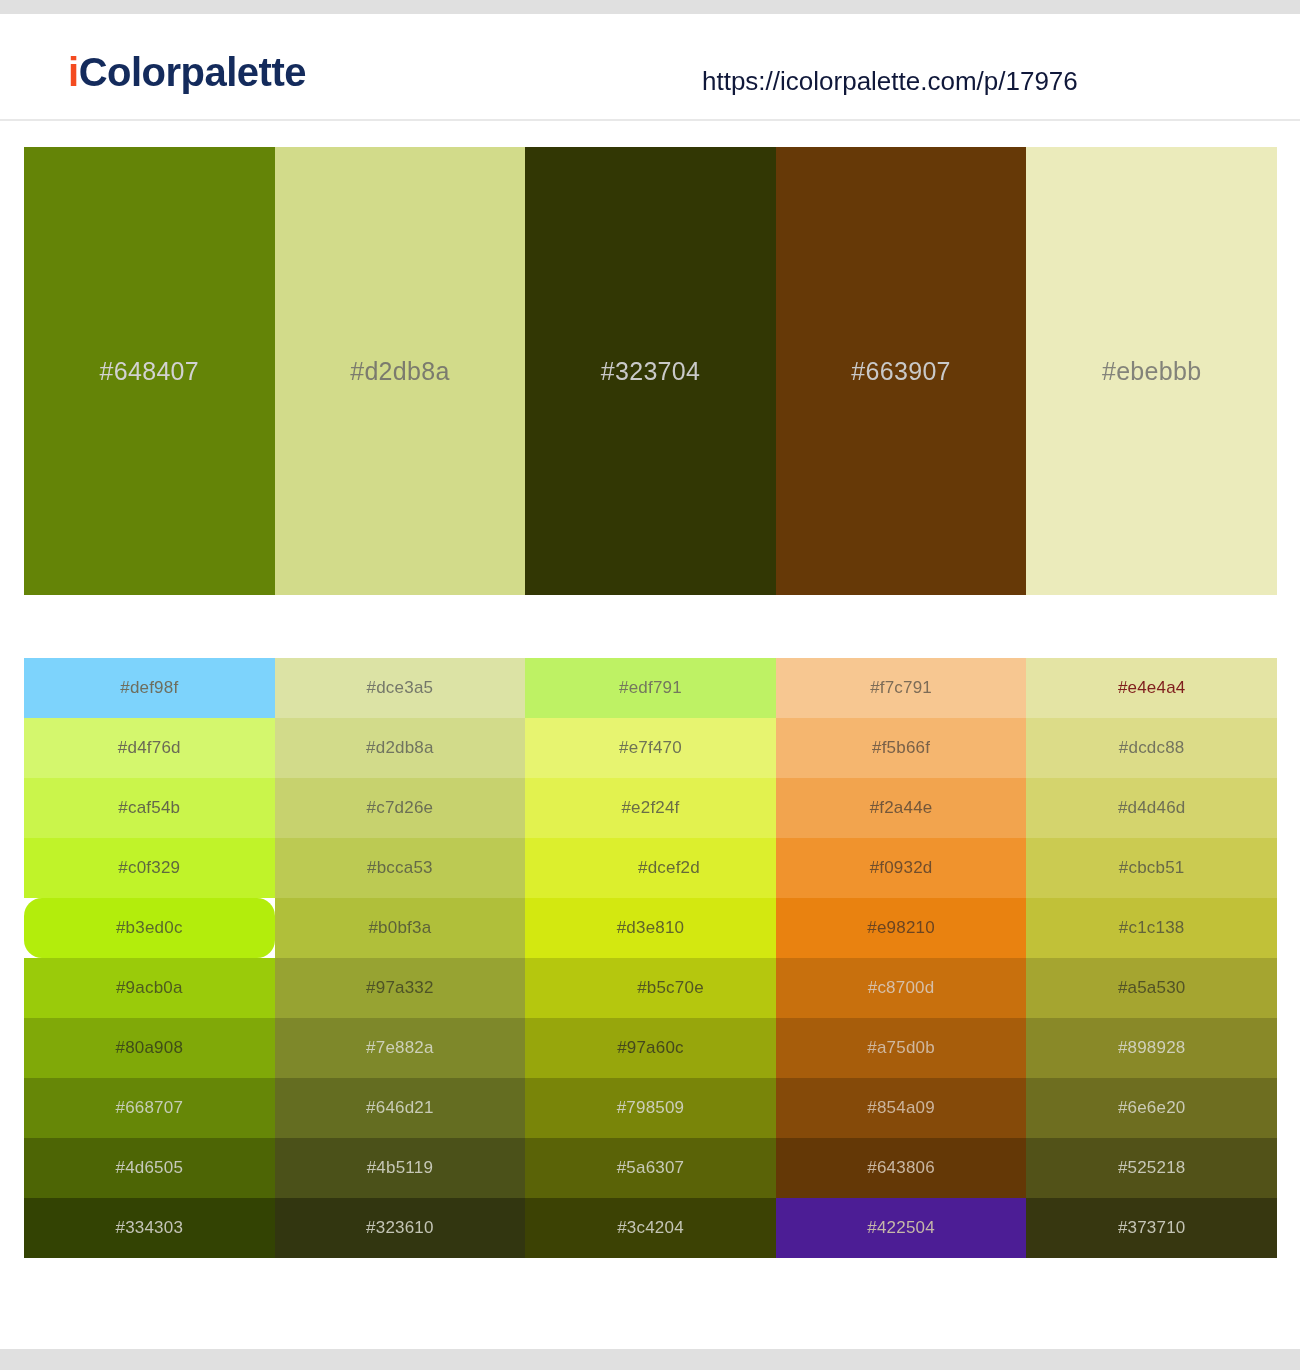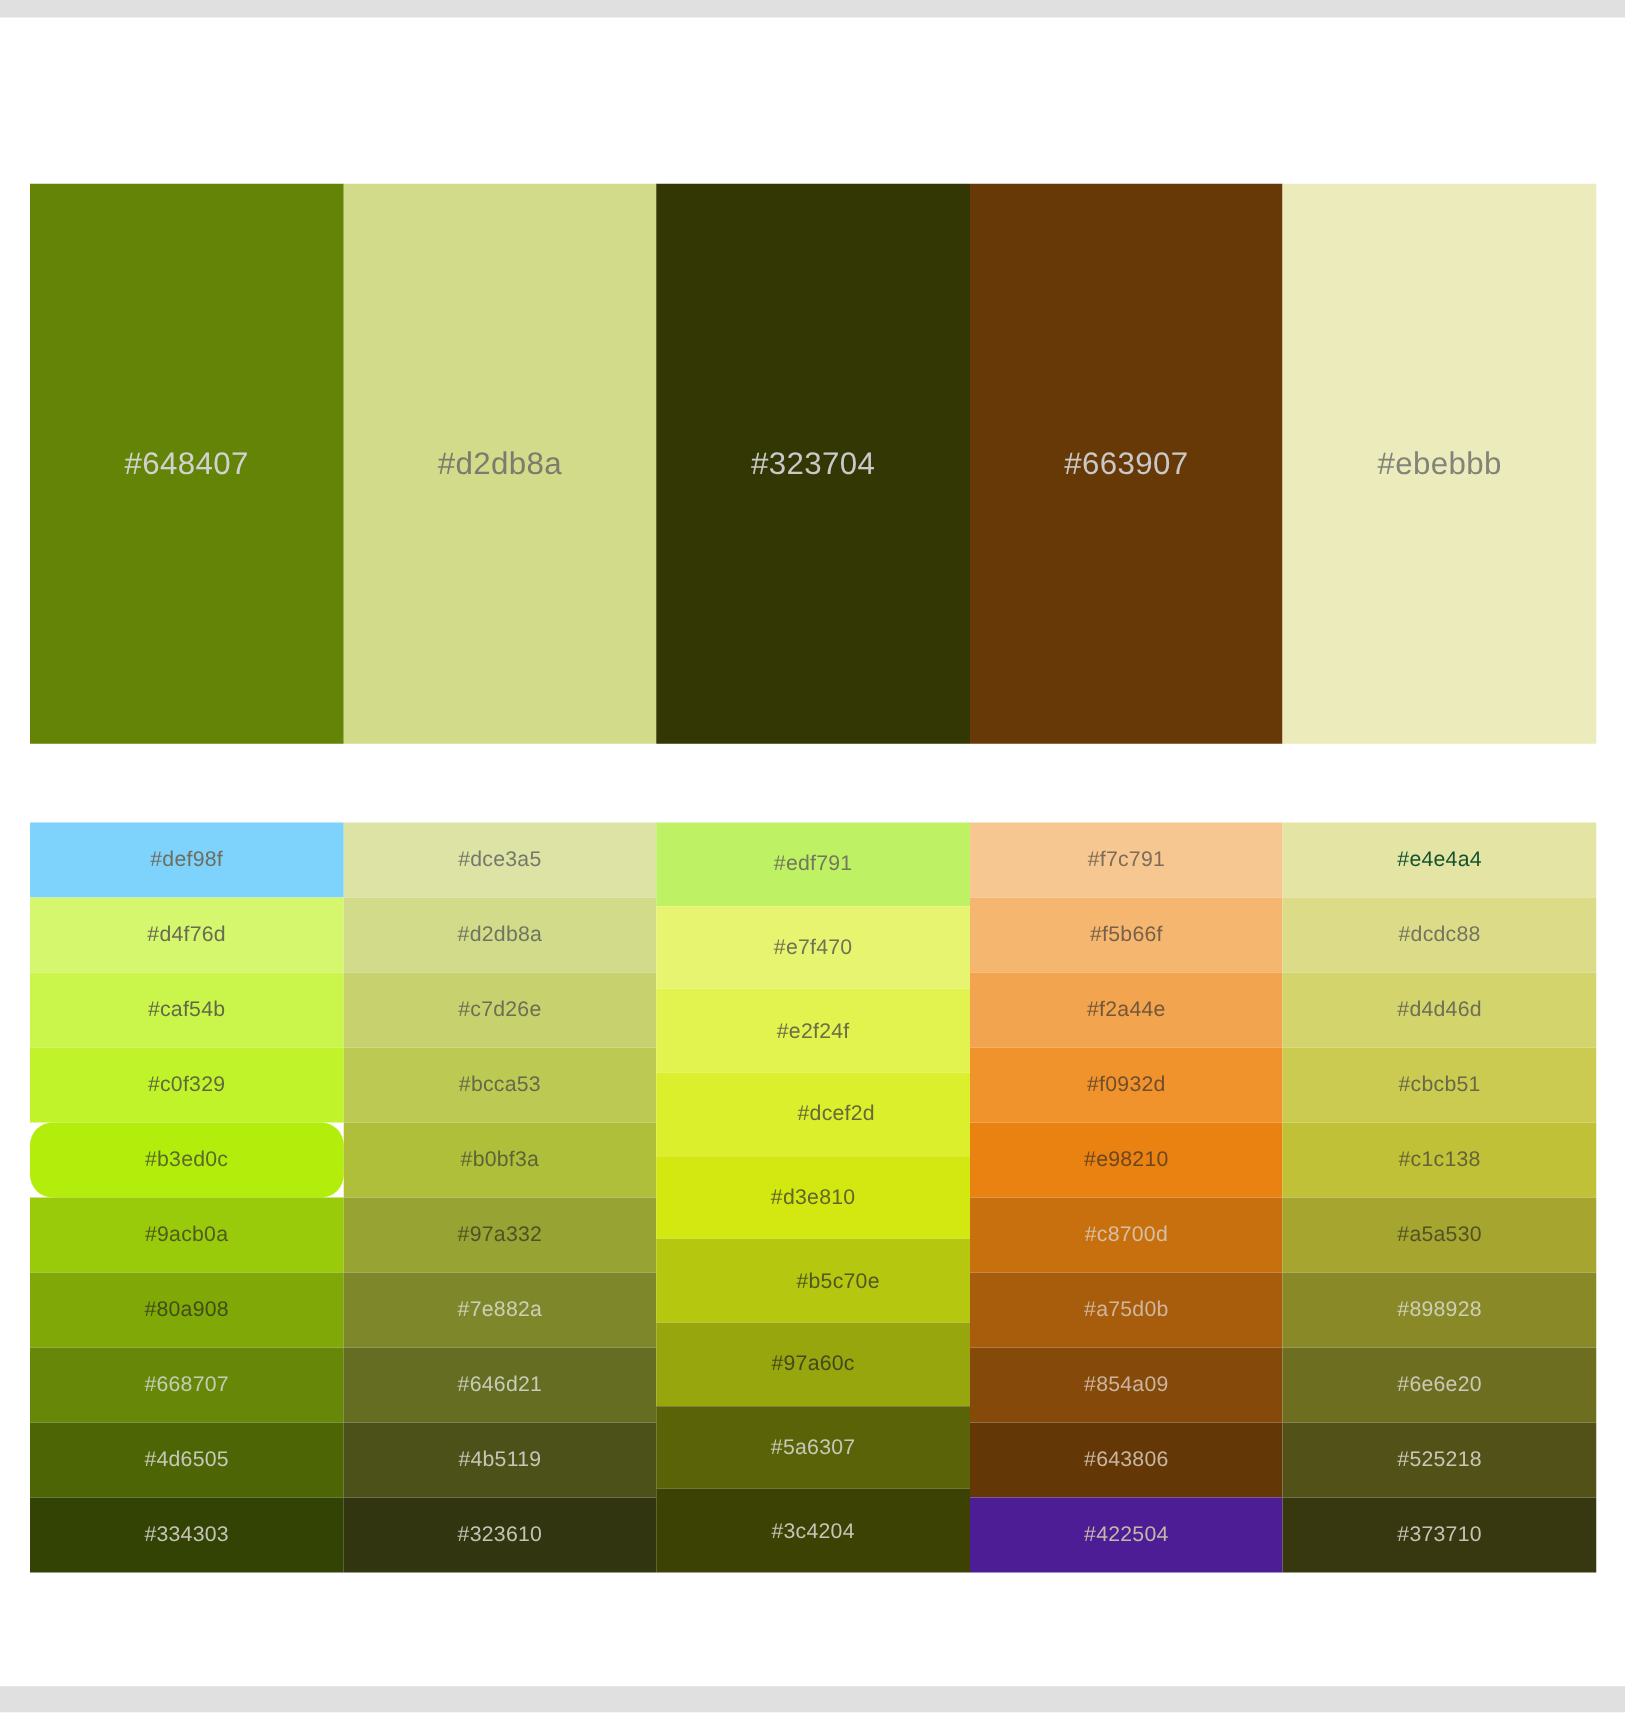--- a/index.html
+++ b/index.html
@@ -116,20 +116,26 @@
     background: #e0e0e0;
   }
 </style>
 </head>
 <body>
 
 <div class="page">
 
   <div class="top-strip"></div>
 
+  <div class="header">
+    <div class="logo">
+      <span class="logo-i">i</span><span class="logo-rest">Colorpalette</span>
+    </div>
+    <div class="header-url">https://icolorpalette.com/p/17976</div>
+  </div>
 
   <div class="main-palette">
     <div class="main-swatch" style="background: rgb(100, 132, 7);">
       <span class="hexlabel" style="color: rgb(210, 210, 210);">#648407</span>
     </div>
     <div class="main-swatch" style="background: rgb(210, 219, 138);">
       <span class="hexlabel" style="color: rgb(123, 123, 110);">#d2db8a</span>
     </div>
     <div class="main-swatch" style="background: rgb(50, 55, 4);">
       <span class="hexlabel" style="color: rgb(201, 201, 201);">#323704</span>
@@ -222,20 +228,23 @@
         </div>
         <div class="shade-cell" style="background: rgb(211, 232, 16);">
           <span class="hexlabel" style="color: rgb(97, 101, 42);">#d3e810</span>
         </div>
         <div class="shade-cell" style="background: rgb(181, 199, 14);">
           <span class="hexlabel" style="color: rgb(83, 87, 35); margin-left: 40px;">#b5c70e</span>
         </div>
         <div class="shade-cell" style="background: rgb(151, 166, 12);">
           <span class="hexlabel" style="color: rgb(68, 72, 29);">#97a60c</span>
         </div>
+        <div class="shade-cell" style="background: rgb(121, 133, 9);">
+          <span class="hexlabel" style="color: rgb(203, 205, 184);">#798509</span>
+        </div>
         <div class="shade-cell" style="background: rgb(90, 99, 7);">
           <span class="hexlabel" style="color: rgb(199, 201, 183);">#5a6307</span>
         </div>
         <div class="shade-cell" style="background: rgb(60, 66, 4);">
           <span class="hexlabel" style="color: rgb(196, 197, 182);">#3c4204</span>
         </div>
       </div>
       <div class="shade-col">
         <div class="shade-cell" style="background: rgb(247, 199, 145);">
           <span class="hexlabel" style="color: rgb(125, 108, 87);">#f7c791</span>
@@ -263,21 +272,21 @@
         </div>
         <div class="shade-cell" style="background: rgb(100, 56, 6);">
           <span class="hexlabel" style="color: rgb(200, 182, 162);">#643806</span>
         </div>
         <div class="shade-cell" style="background: #4c1d95;">
           <span class="hexlabel" style="color: rgb(197, 184, 168);">#422504</span>
         </div>
       </div>
       <div class="shade-col">
         <div class="shade-cell" style="background: rgb(228, 228, 164);">
-          <span class="hexlabel" style="color: #14532d;">#e4e4a4</span>
+          <span class="hexlabel" style="color: #7f1d1d;">#e4e4a4</span>
         </div>
         <div class="shade-cell" style="background: rgb(220, 220, 136);">
           <span class="hexlabel" style="color: rgb(116, 116, 95);">#dcdc88</span>
         </div>
         <div class="shade-cell" style="background: rgb(212, 212, 109);">
           <span class="hexlabel" style="color: rgb(111, 111, 85);">#d4d46d</span>
         </div>
         <div class="shade-cell" style="background: rgb(203, 203, 81);">
           <span class="hexlabel" style="color: rgb(105, 105, 72);">#cbcb51</span>
         </div>

